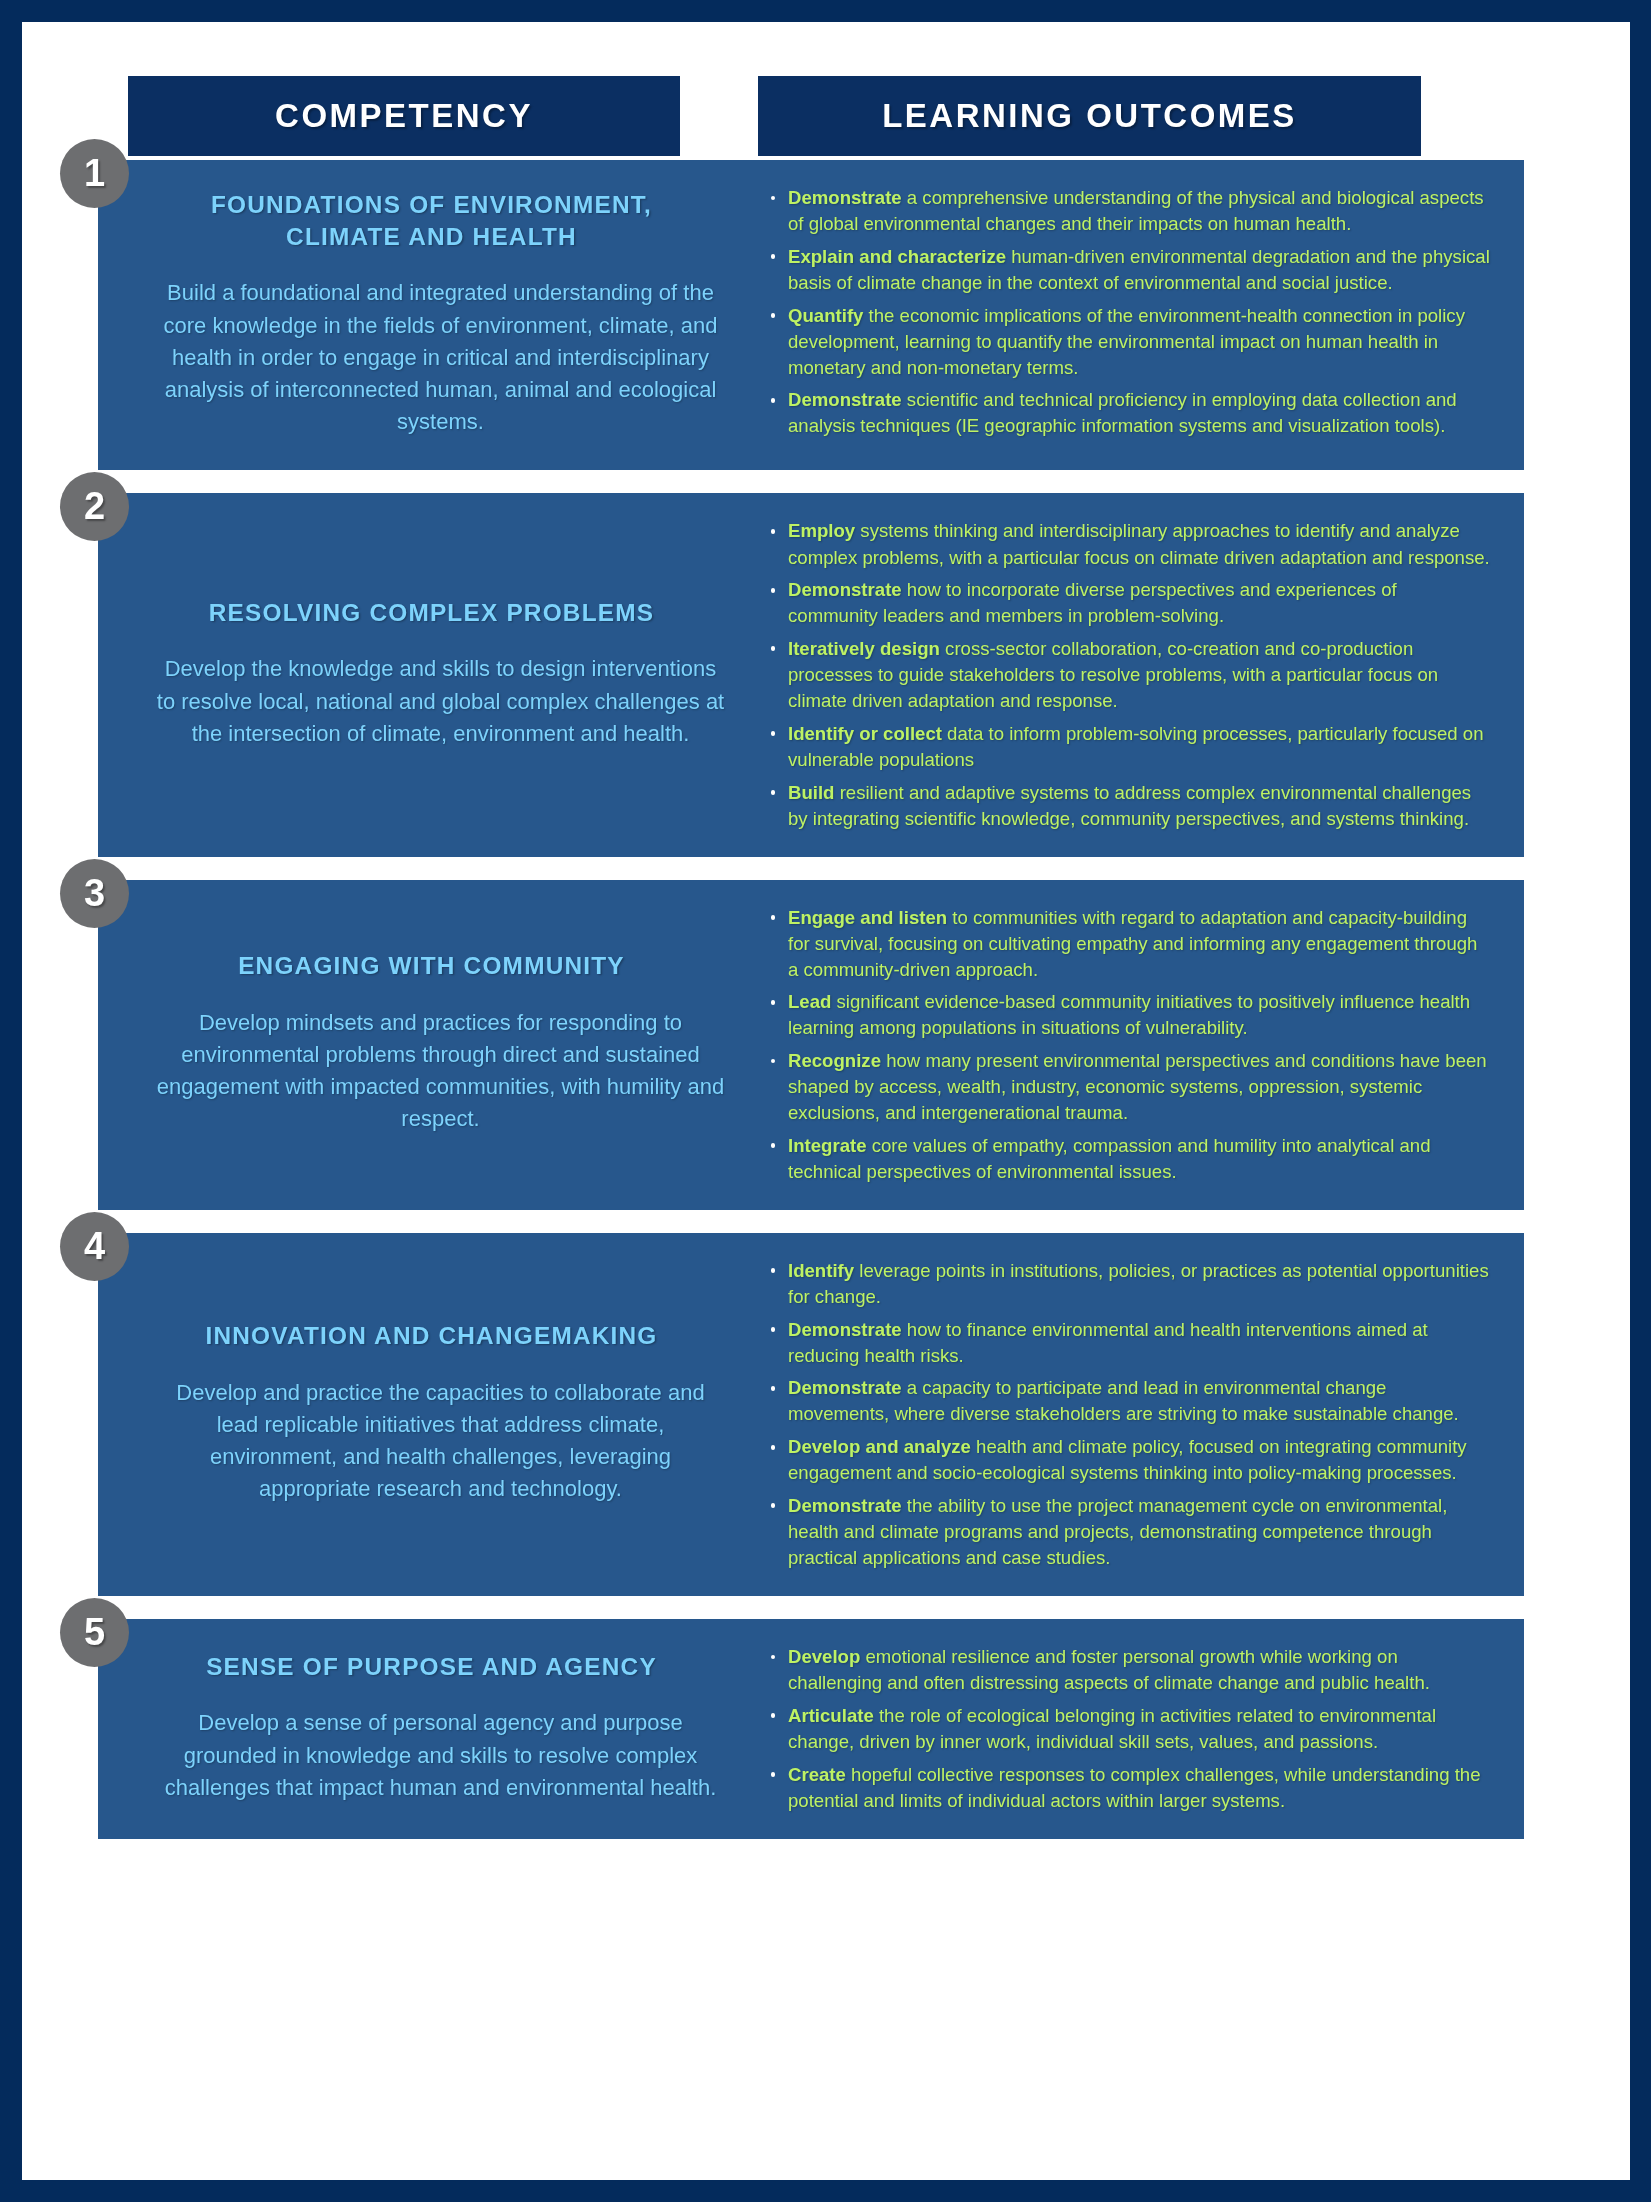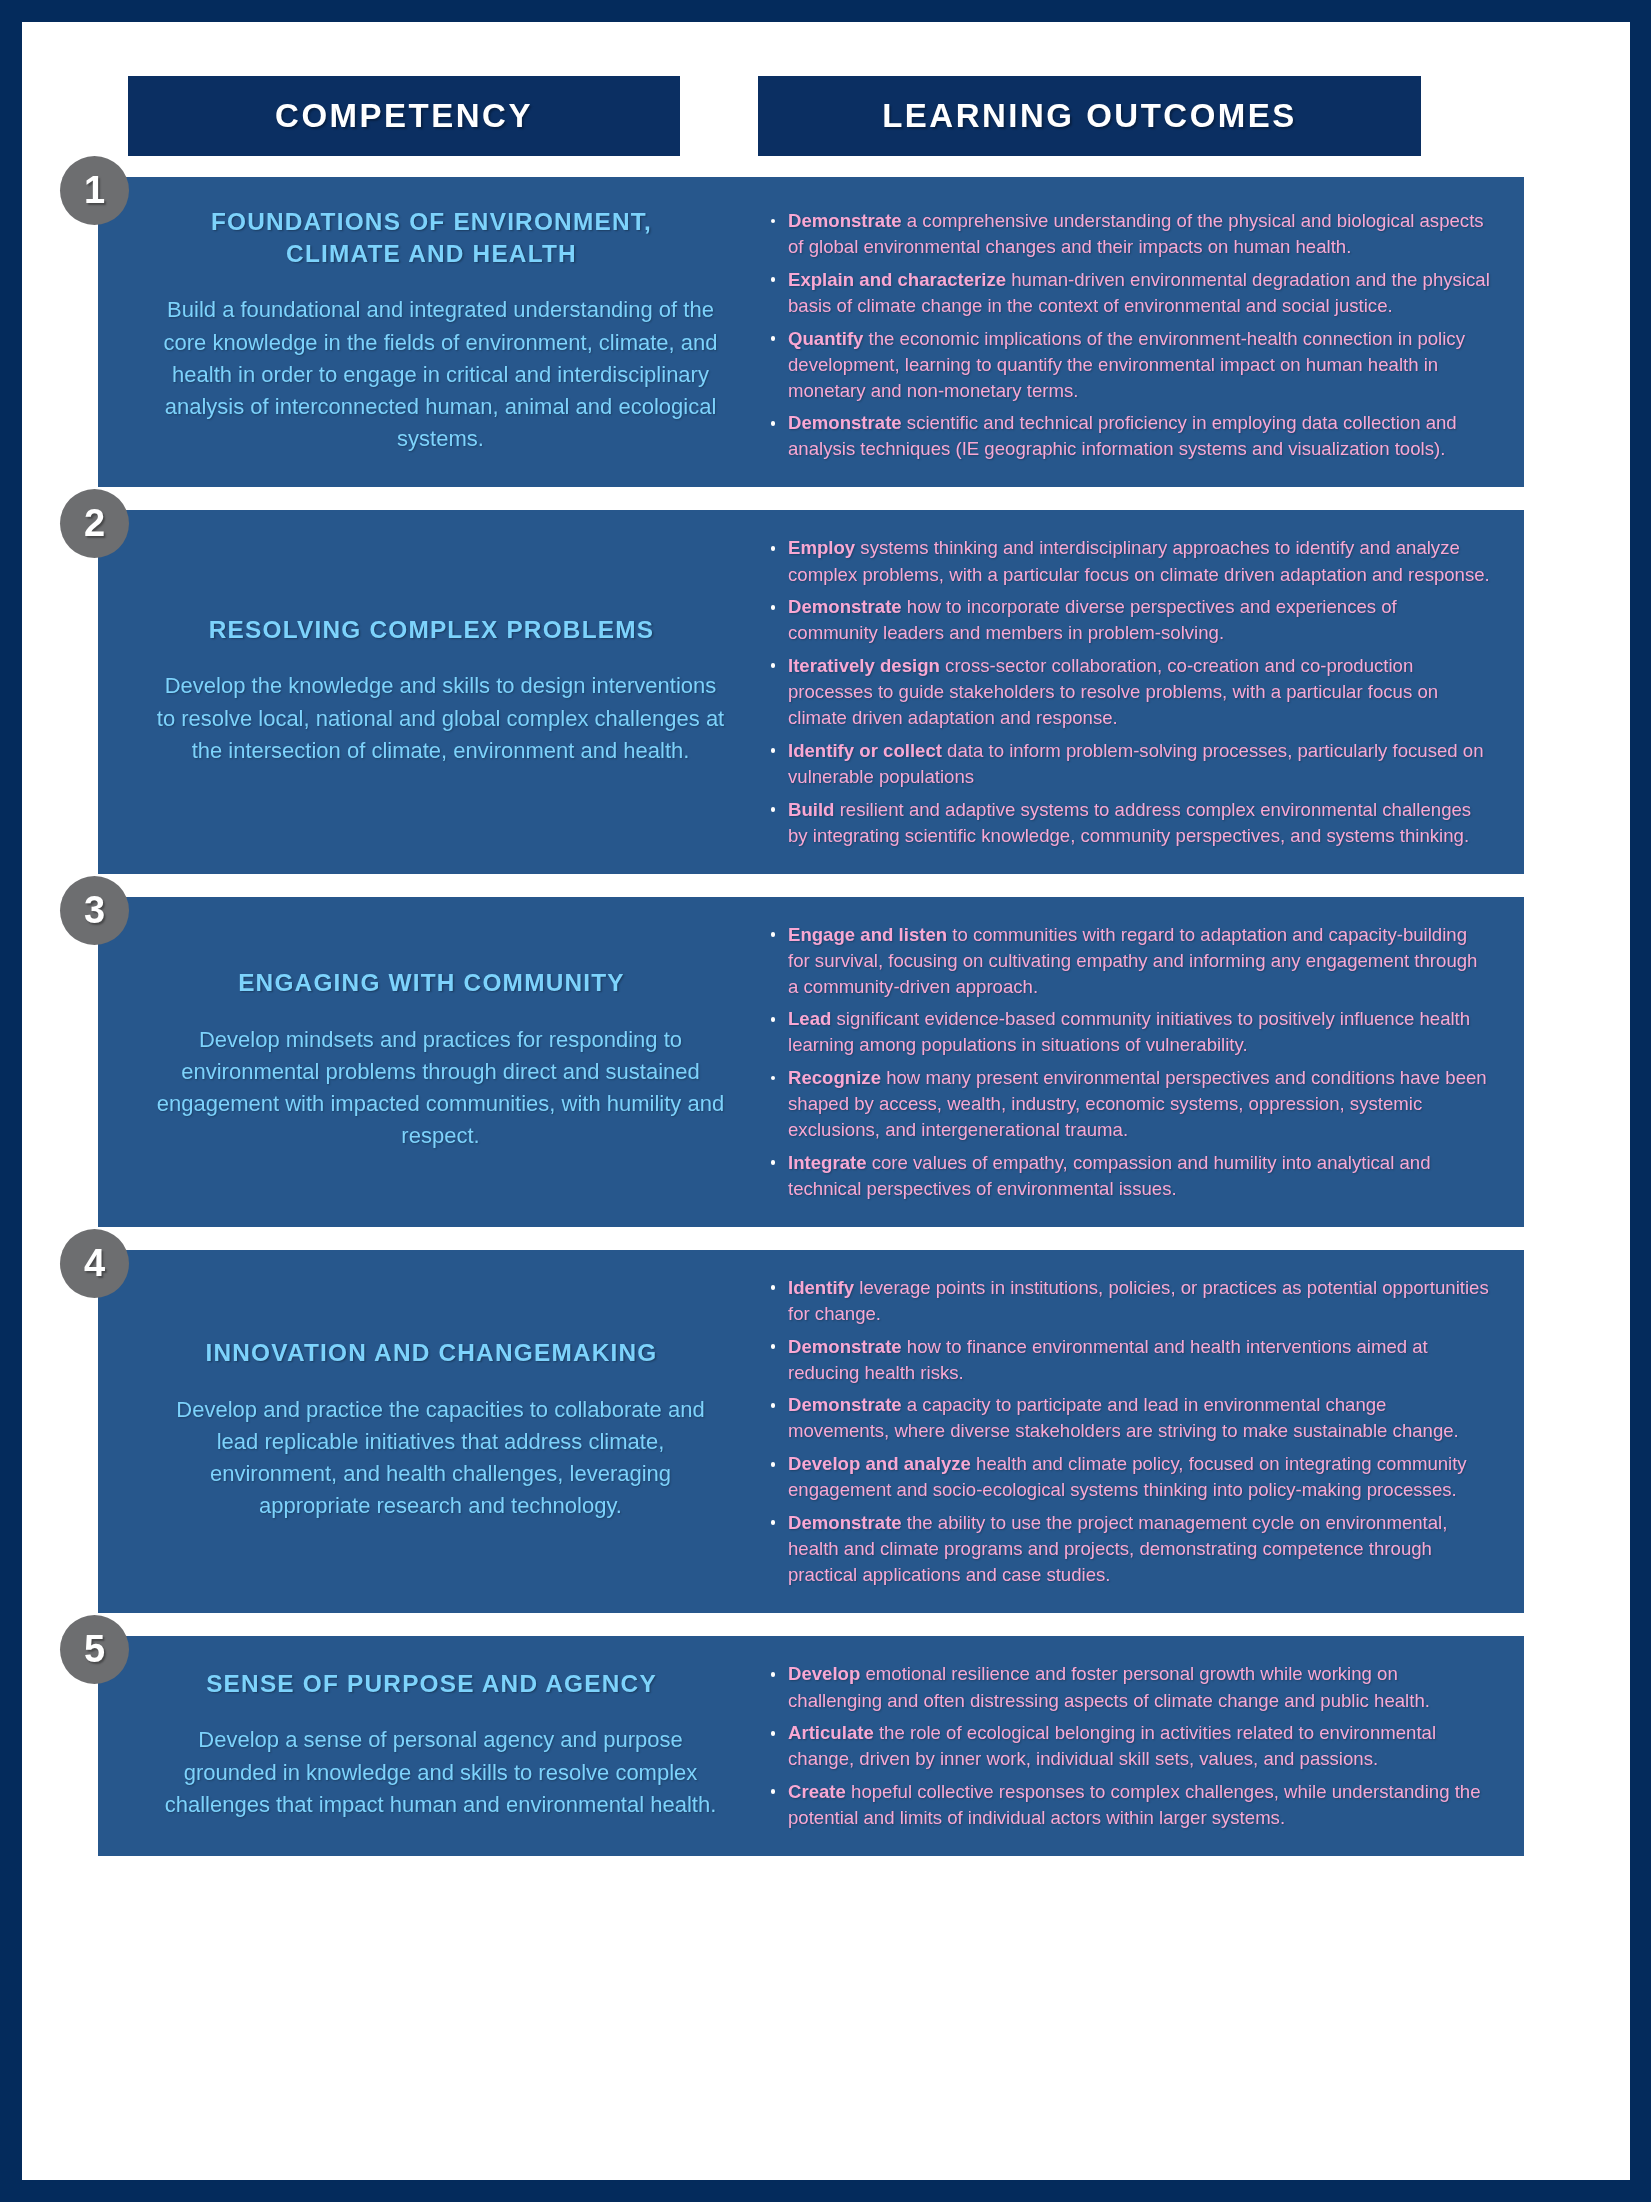--- a/index.html
+++ b/index.html
@@ -23,21 +23,21 @@
     position: relative;
     width: 100%;
     height: 100%;
     background: #ffffff;
     overflow: hidden;
   }
 
   
   .headers {
     position: relative;
-    height: 155px;
+    height: 138px;
     text-align: center;
   }
 
   .hdr {
     position: absolute;
     top: 54px;
     height: 80px;
     background: #0b2f62;
     color: #ffffff;
     display: flex;
@@ -112,22 +112,22 @@
     font-weight: 400;
     text-shadow: 1px 1px 1.9px rgba(0,0,0,0.26);
     margin-left: 18px;
   }
 
   .col-out {
     flex: 1 1 auto;
     padding: 25px 32.5px 25px 0px;
     display: flex;
     flex-direction: column;
-    justify-content: flex-end;
-    color: #f9a8d4;
+    justify-content: flex-start;
+    color: #bef264;
   }
 
   .col-out ul {
     list-style: none;
   }
 
   .col-out li {
     position: relative;
     padding-left: 23px;
     margin-bottom: 6.7px;

